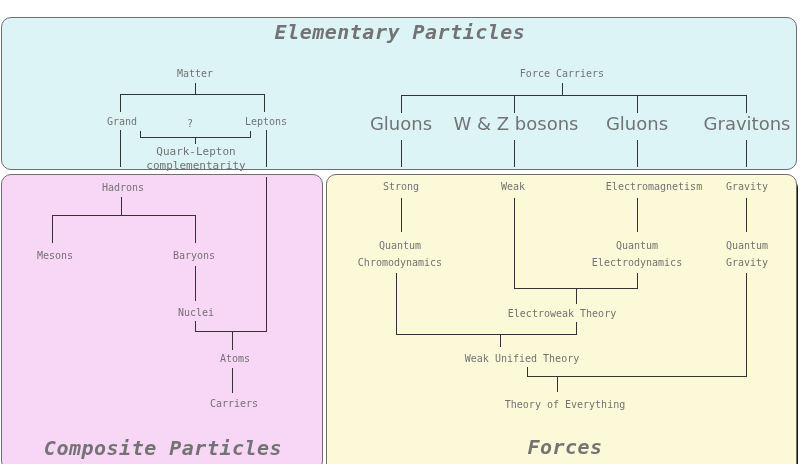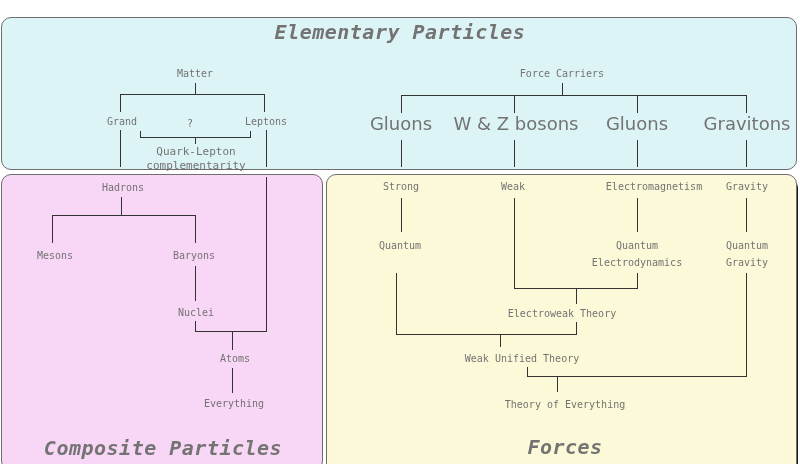--- a/index.html
+++ b/index.html
@@ -87,28 +87,29 @@
   <div class="lbl sans" style="left:401px; top:108px">Gluons</div>
   <div class="lbl sans" style="left:516px; top:108px">W &amp; Z bosons</div>
   <div class="lbl sans" style="left:637px; top:108px">Gluons</div>
   <div class="lbl sans" style="left:747px; top:108px">Gravitons</div>
 
   <div class="lbl" style="left:123px; top:172px">Hadrons</div>
   <div class="lbl" style="left:55px;  top:240px">Mesons</div>
   <div class="lbl" style="left:194px; top:240px">Baryons</div>
   <div class="lbl" style="left:196px; top:297px">Nuclei</div>
   <div class="lbl" style="left:235px; top:343px">Atoms</div>
-  <div class="lbl" style="left:234px; top:388px">Everything</div>
+  <div class="lbl" style="left:234px; top:388px">Carriers</div>
   <div class="lbl title" style="left:163px; top:432px">Composite Particles</div>
 
   <div class="lbl" style="left:401px; top:171px">Strong</div>
   <div class="lbl" style="left:513px; top:171px">Weak</div>
   <div class="lbl" style="left:654px; top:171px">Electromagnetism</div>
   <div class="lbl" style="left:747px; top:171px">Gravity</div>
   <div class="lbl" style="left:400px; top:230px">Quantum</div>
+  <div class="lbl" style="left:400px; top:247px">Chromodynamics</div>
   <div class="lbl" style="left:637px; top:230px">Quantum</div>
   <div class="lbl" style="left:637px; top:247px">Electrodynamics</div>
   <div class="lbl" style="left:747px; top:230px">Quantum</div>
   <div class="lbl" style="left:747px; top:247px">Gravity</div>
   <div class="lbl" style="left:562px; top:298px">Electroweak Theory</div>
   <div class="lbl" style="left:522px; top:343px">Weak Unified Theory</div>
   <div class="lbl" style="left:565px; top:389px">Theory of Everything</div>
   <div class="lbl title" style="left:565px; top:431px">Forces</div>
 
 </div>

